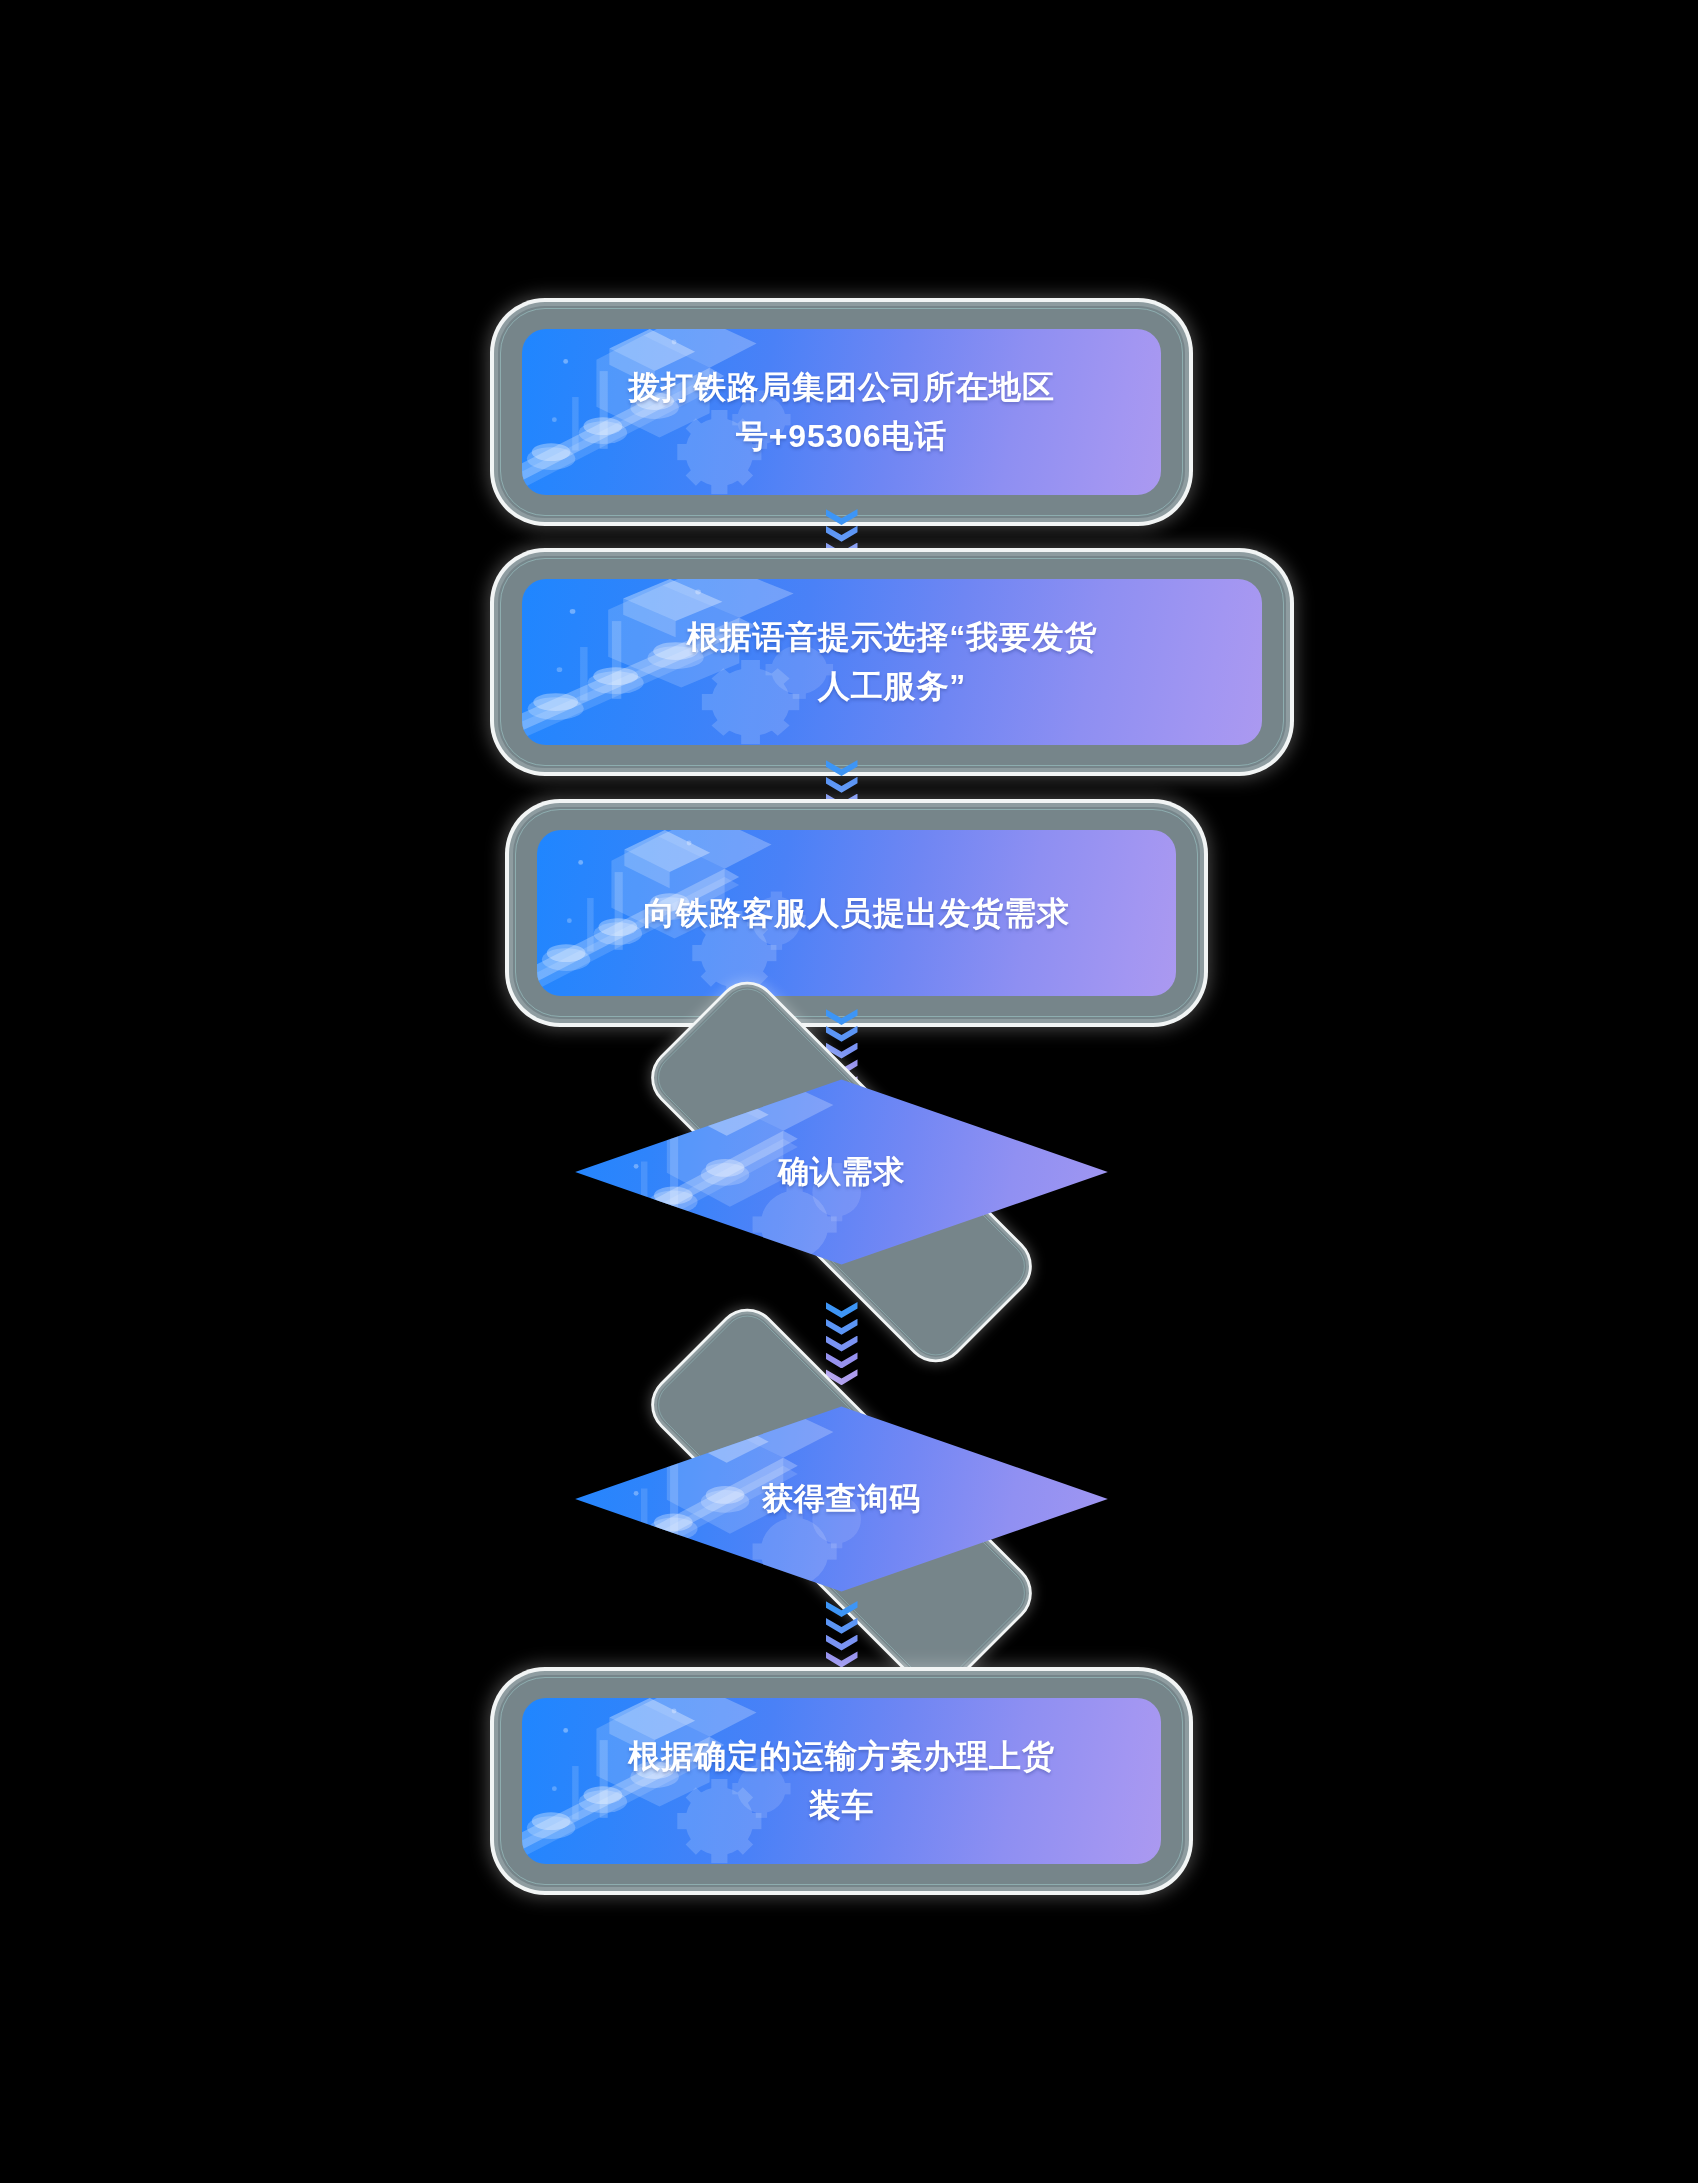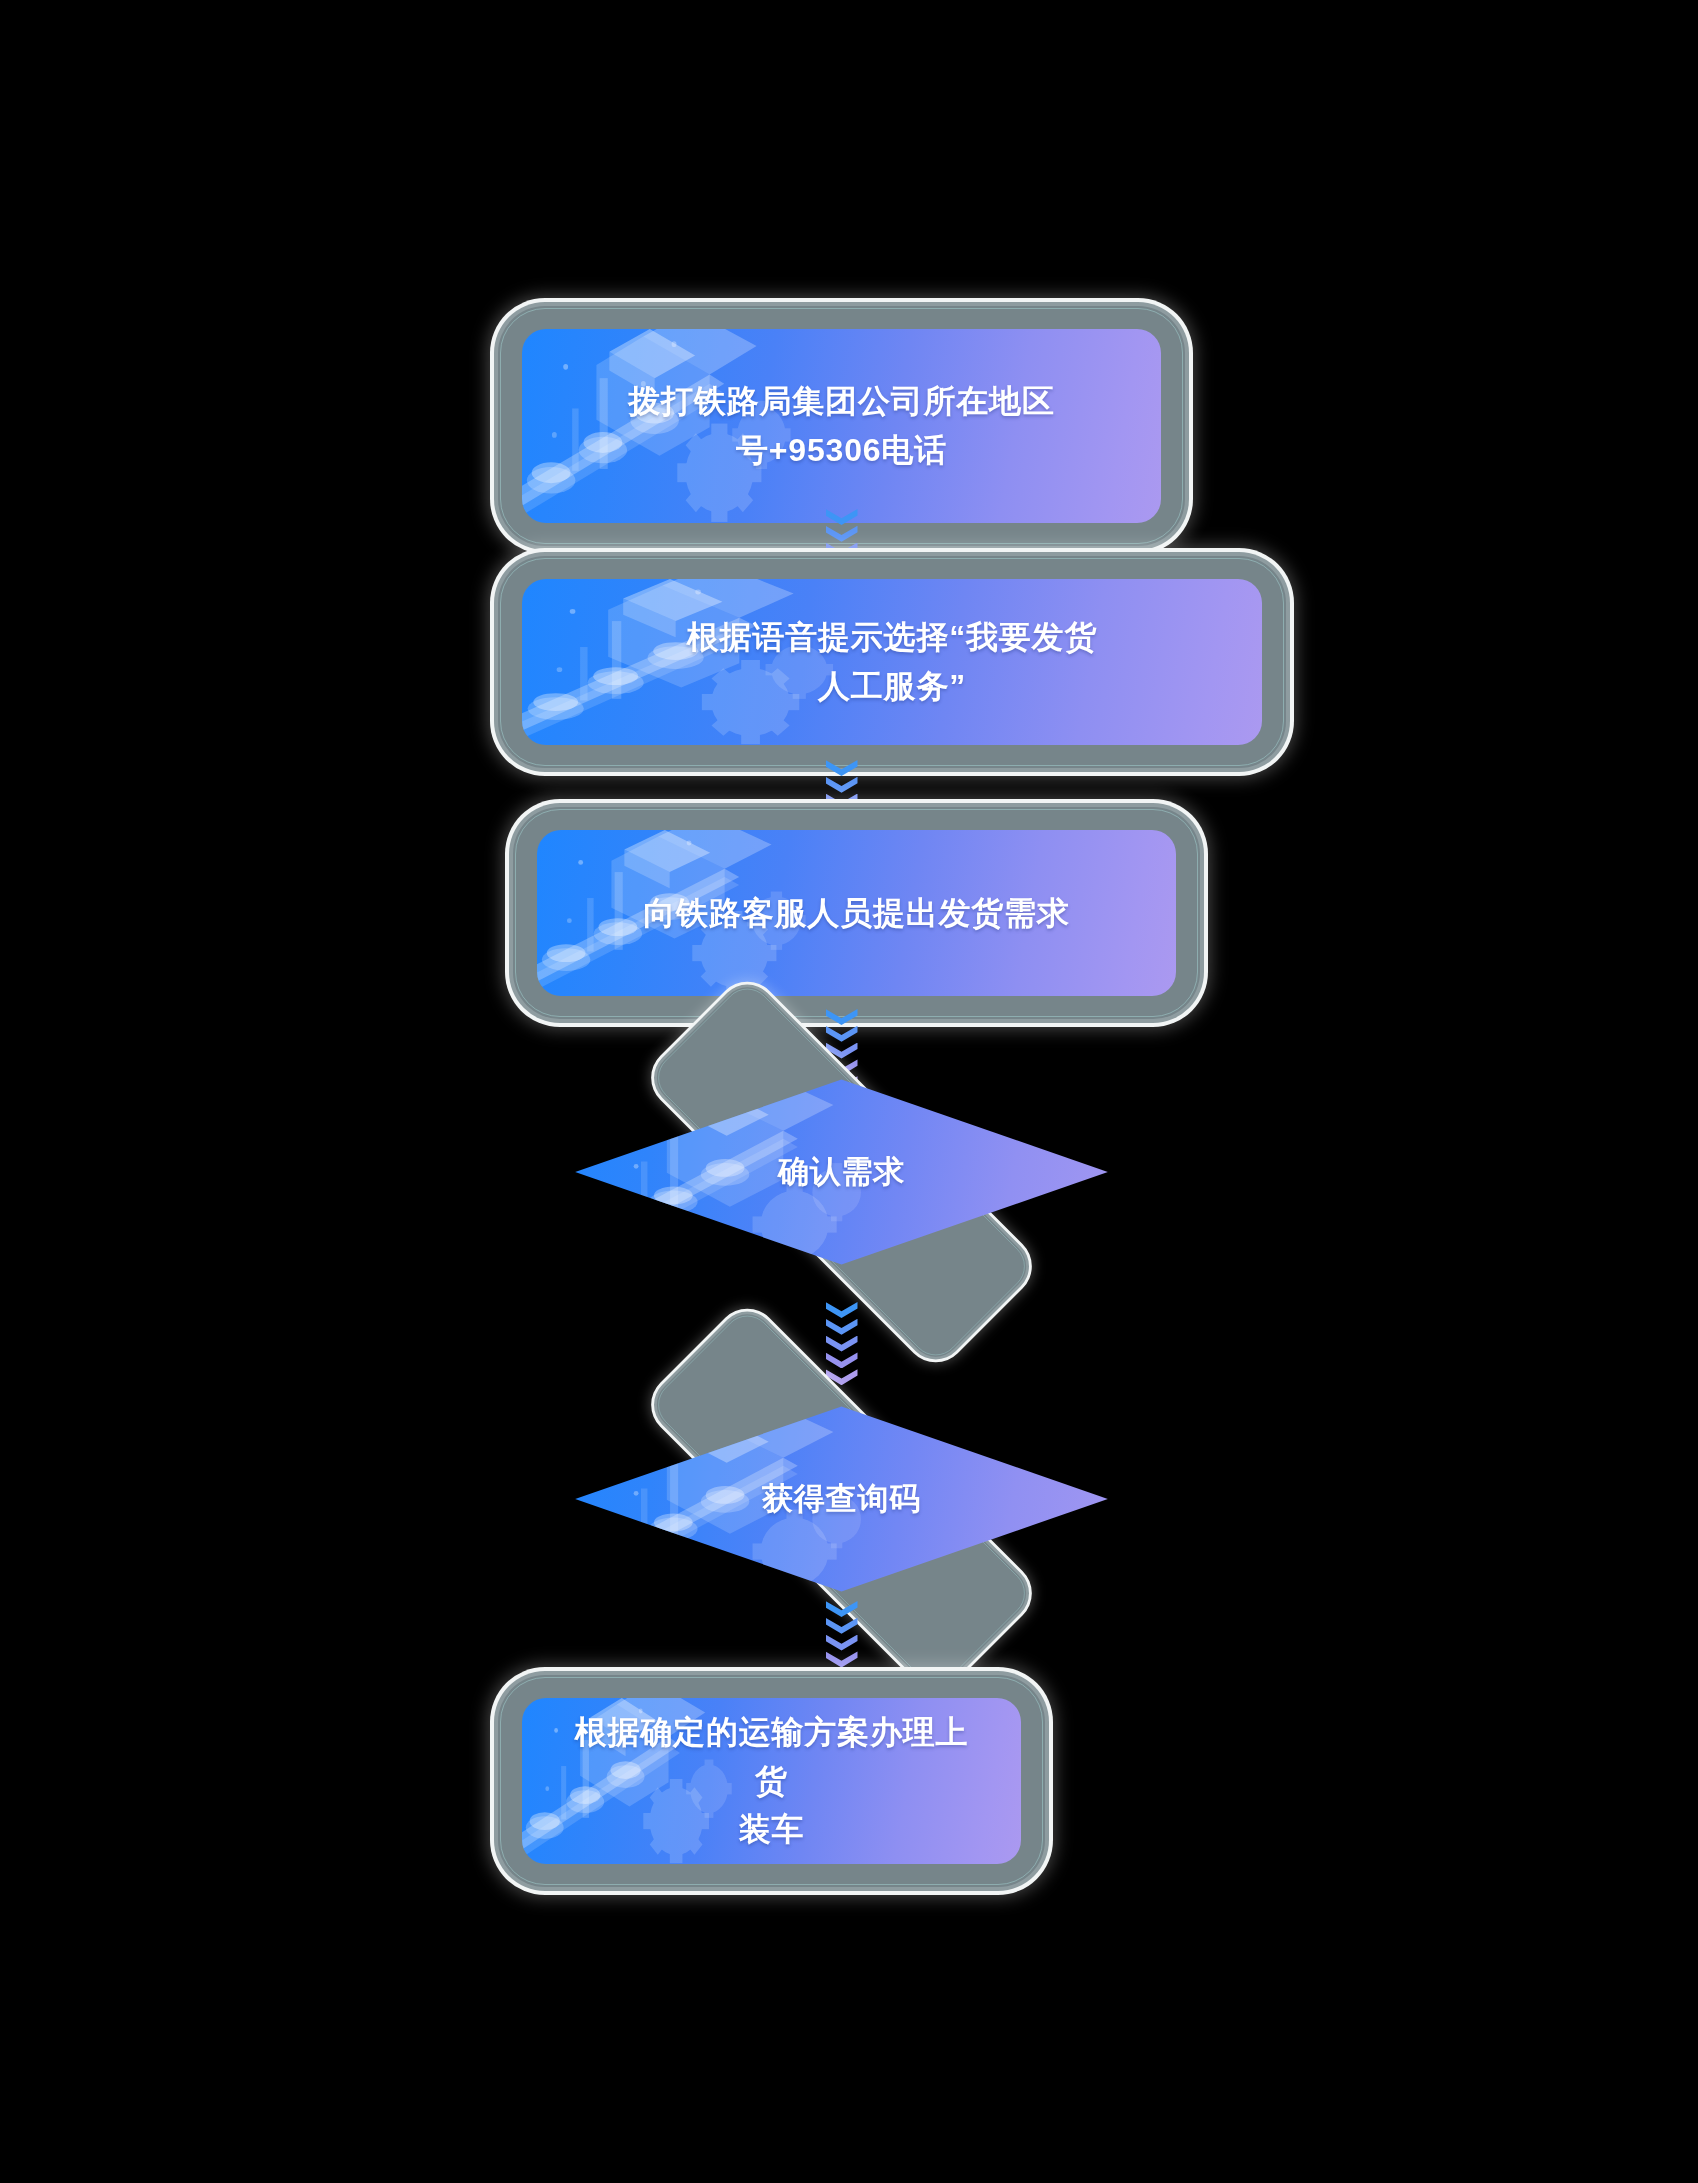--- a/index.html
+++ b/index.html
@@ -121,21 +121,21 @@
   .chev.c2{ background:#5b95f5; }
   .chev.c3{ background:#7a93f3; }
   .chev.c4{ background:#9691ef; }
   .chev.c5{ background:#ad9cee; }
 </style>
 </head>
 <body>
 
 <div id="flowchart">
 
-  <div class="node" style="left:498px; top:306px; width:687px; height:240px;">
+  <div class="node" style="left:498px; top:306px; width:687px; height:212px;">
     <div class="rect-frame"></div>
     <div class="rect-inner">
       <div class="illus">
         <svg viewBox="0 0 790 206" preserveAspectRatio="none">
           <defs>
             <linearGradient id="g1a" x1="0" y1="0" x2="1" y2="1">
               <stop offset="0" stop-color="#ffffff" stop-opacity="0.30"></stop>
               <stop offset="1" stop-color="#ffffff" stop-opacity="0.10"></stop>
             </linearGradient>
           </defs>
@@ -392,21 +392,21 @@
   </div>
 
   <div class="arrow" style="left:823px; top:1601px;">
     <div class="chev c1"></div>
     <div class="chev c2"></div>
     <div class="chev c3"></div>
     <div class="chev c4"></div>
     <div class="chev c5"></div>
   </div>
 
-  <div class="node" style="left:498px; top:1675px; width:547px; height:212px;">
+  <div class="node" style="left:498px; top:1675px; width:687px; height:212px;">
     <div class="rect-frame"></div>
     <div class="rect-inner">
       <div class="illus">
         <svg viewBox="0 0 790 206" preserveAspectRatio="none">
           <polygon points="92,38 150,8 232,48 232,104 170,134 92,96" fill="#ffffff" opacity="0.17"></polygon>
           <polygon points="150,8 232,48 290,18 208,-20" fill="#ffffff" opacity="0.25"></polygon>
           <polygon points="108,24 158,0 214,28 164,52" fill="#ffffff" opacity="0.34"></polygon>
           <polygon points="108,24 108,44 164,72 164,52" fill="#ffffff" opacity="0.20"></polygon>
           <rect x="96" y="52" width="10" height="96" fill="#ffffff" opacity="0.18"></rect>
           <rect x="62" y="84" width="8" height="66" fill="#ffffff" opacity="0.14"></rect>

